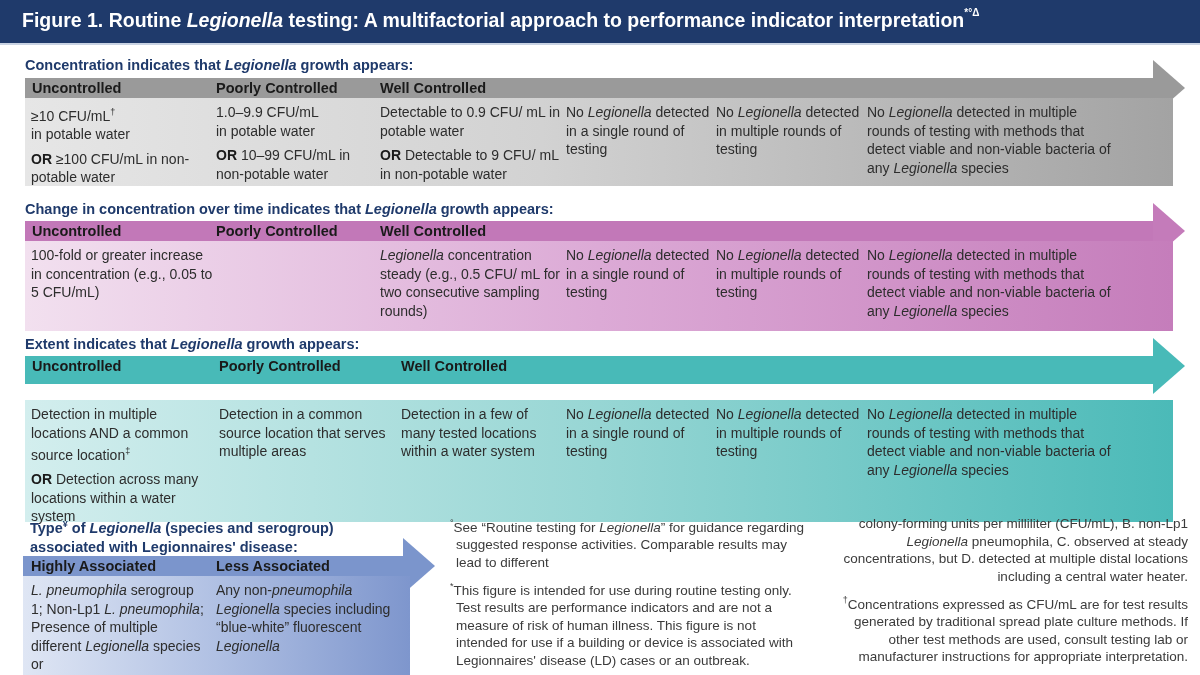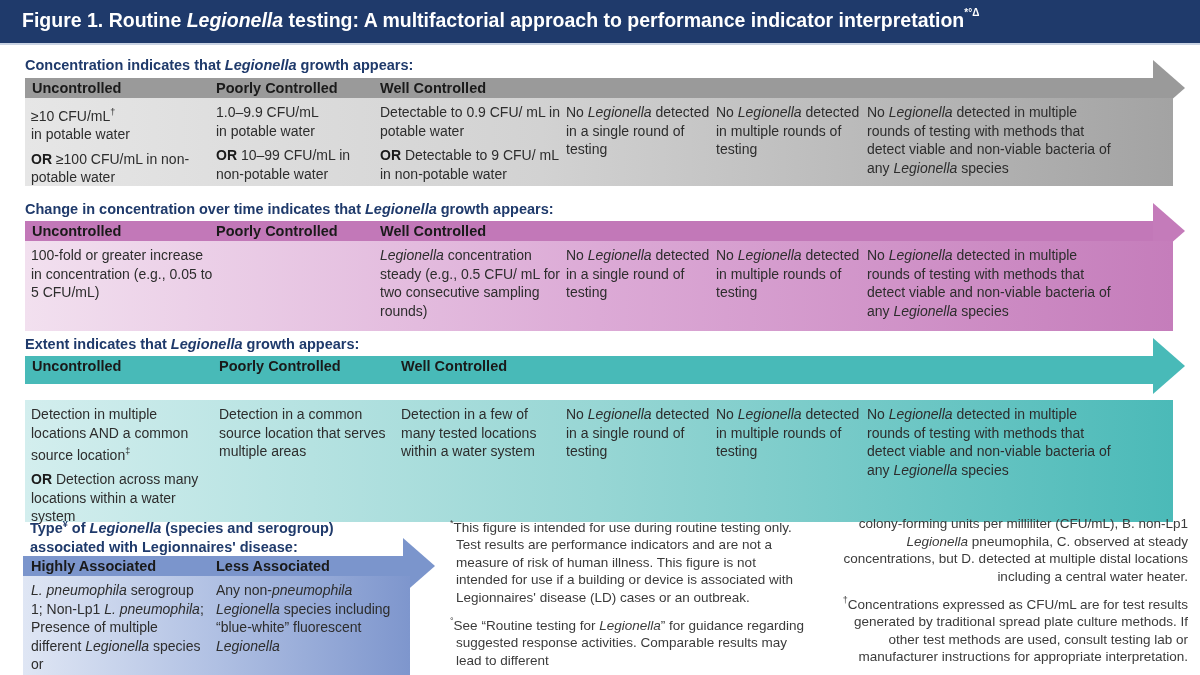--- a/index.html
+++ b/index.html
@@ -182,20 +182,20 @@
     <div class="cell" style="left:8px; top:5px; width:178px;">
       <p><i>L. pneumophila</i><span> serogroup 1; Non-Lp1 </span><i>L. pneumophila</i><span>; Presence of multiple different </span><i>Legionella</i><span> species or</span></p>
     </div>
     <div class="cell" style="left:193px; top:5px; width:180px;">
       <p><span>Any non-</span><i>pneumophila</i><span> </span><i>Legionella</i><span> species including “blue-white” fluorescent </span><i>Legionella</i></p>
     </div>
   </div>
 </div>
 
 <div class="footnote" style="left:450px; top:515px; width:360px;">
+  <p><sup>°</sup><span>See “Routine testing for </span><i>Legionella</i><span>” for guidance regarding suggested response activities. Comparable results may lead to different</span></p>
   <p><sup>*</sup><span>This figure is intended for use during routine testing only. Test results are performance indicators and are not a measure of risk of human illness. This figure is not intended for use if a building or device is associated with Legionnaires' disease (LD) cases or an outbreak.</span></p>
-  <p><sup>°</sup><span>See “Routine testing for </span><i>Legionella</i><span>” for guidance regarding suggested response activities. Comparable results may lead to different</span></p>
 </div>
 
 <div class="footnote" style="left:828px; top:515px; width:360px;text-align:right;">
   <p style="text-indent:0; padding-left:0;"><span>colony-forming units per milliliter (CFU/mL), B. non-Lp1 </span><i>Legionella</i><span> pneumophila, C. observed at steady concentrations, but D. detected at multiple distal locations including a central water heater.</span></p>
   <p><sup>†</sup><span>Concentrations expressed as CFU/mL are for test results generated by traditional spread plate culture methods. If other test methods are used, consult testing lab or manufacturer instructions for appropriate interpretation.</span></p>
 </div>
 
 </body></html>

